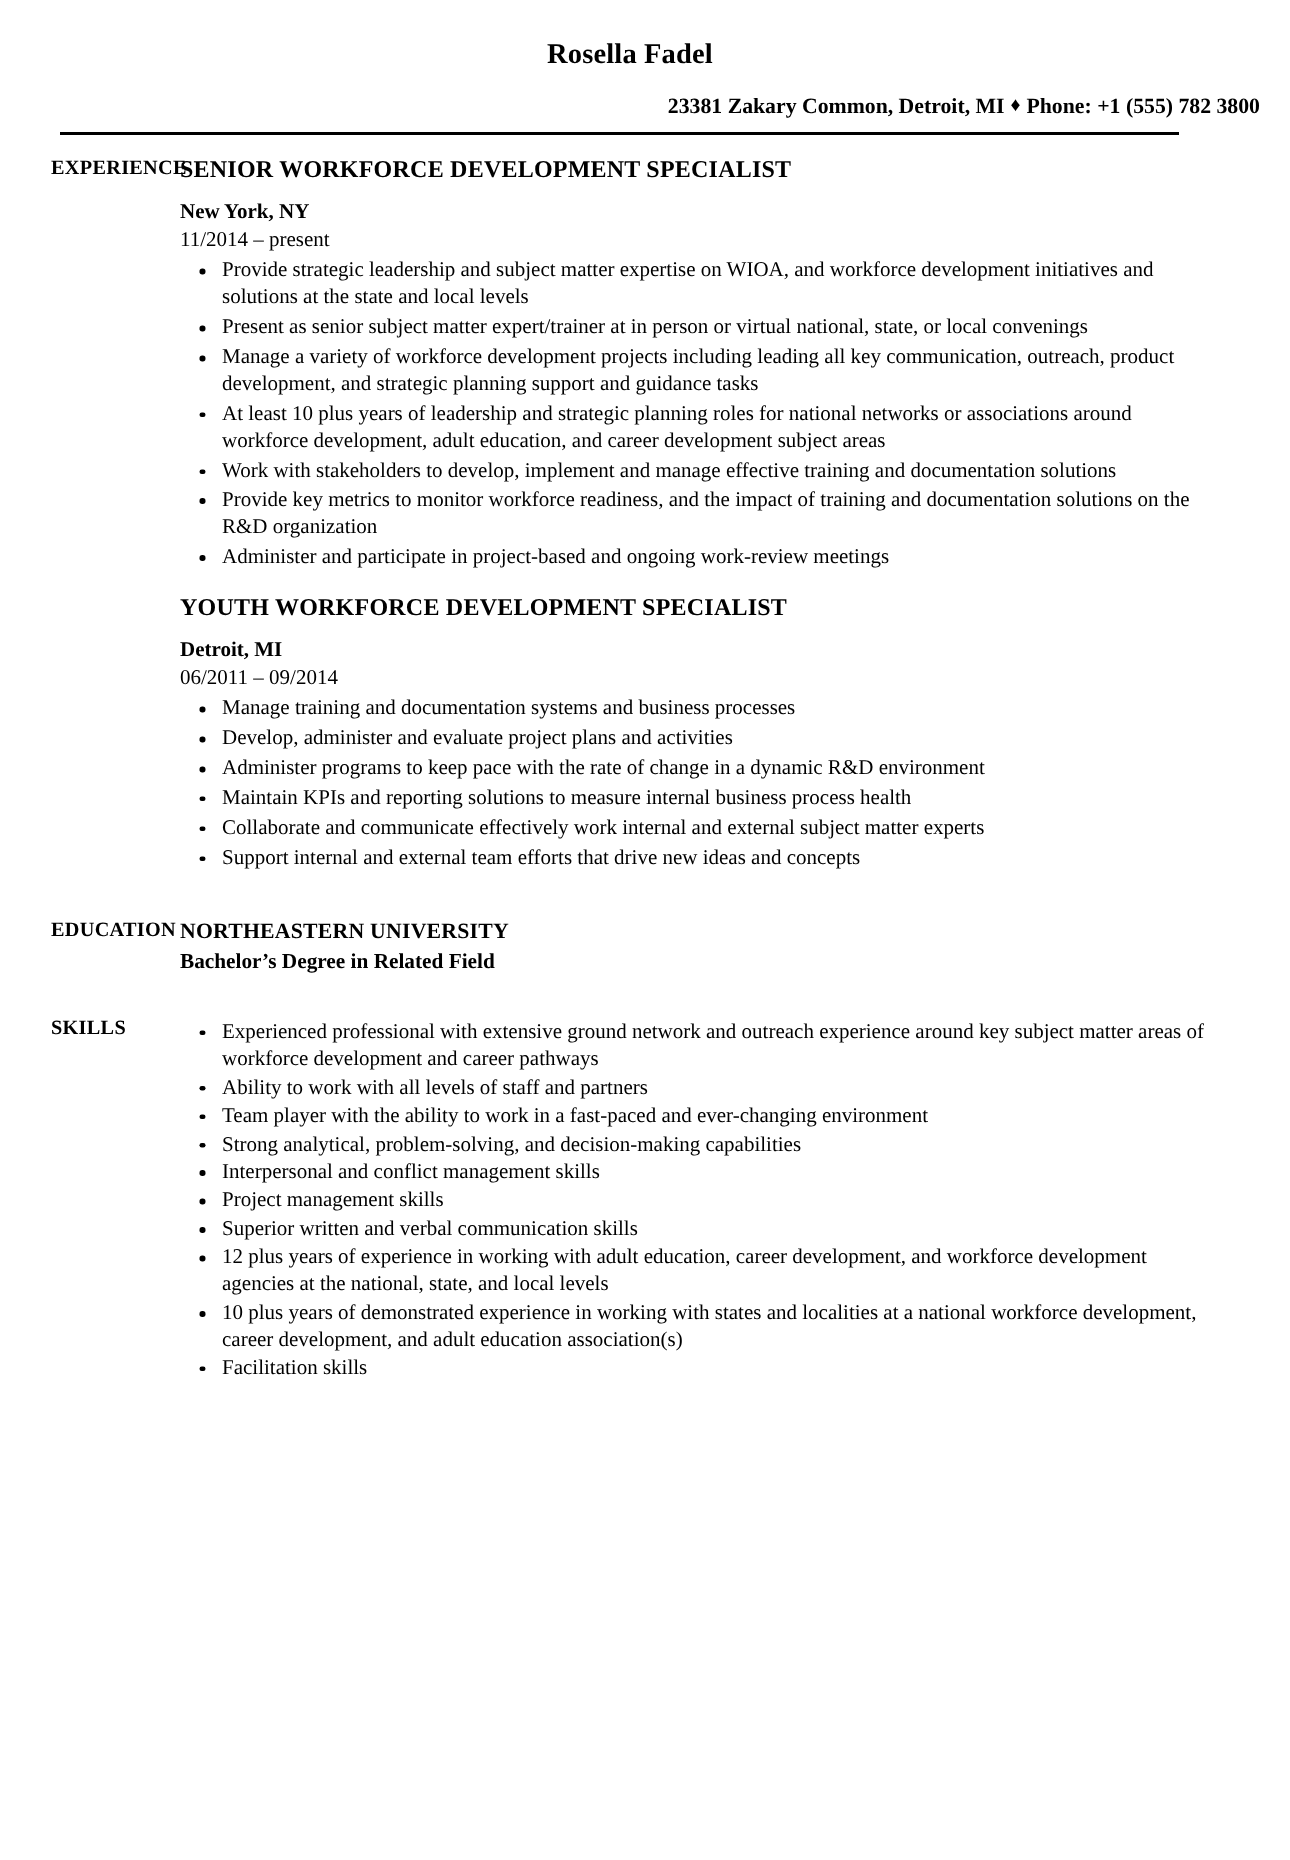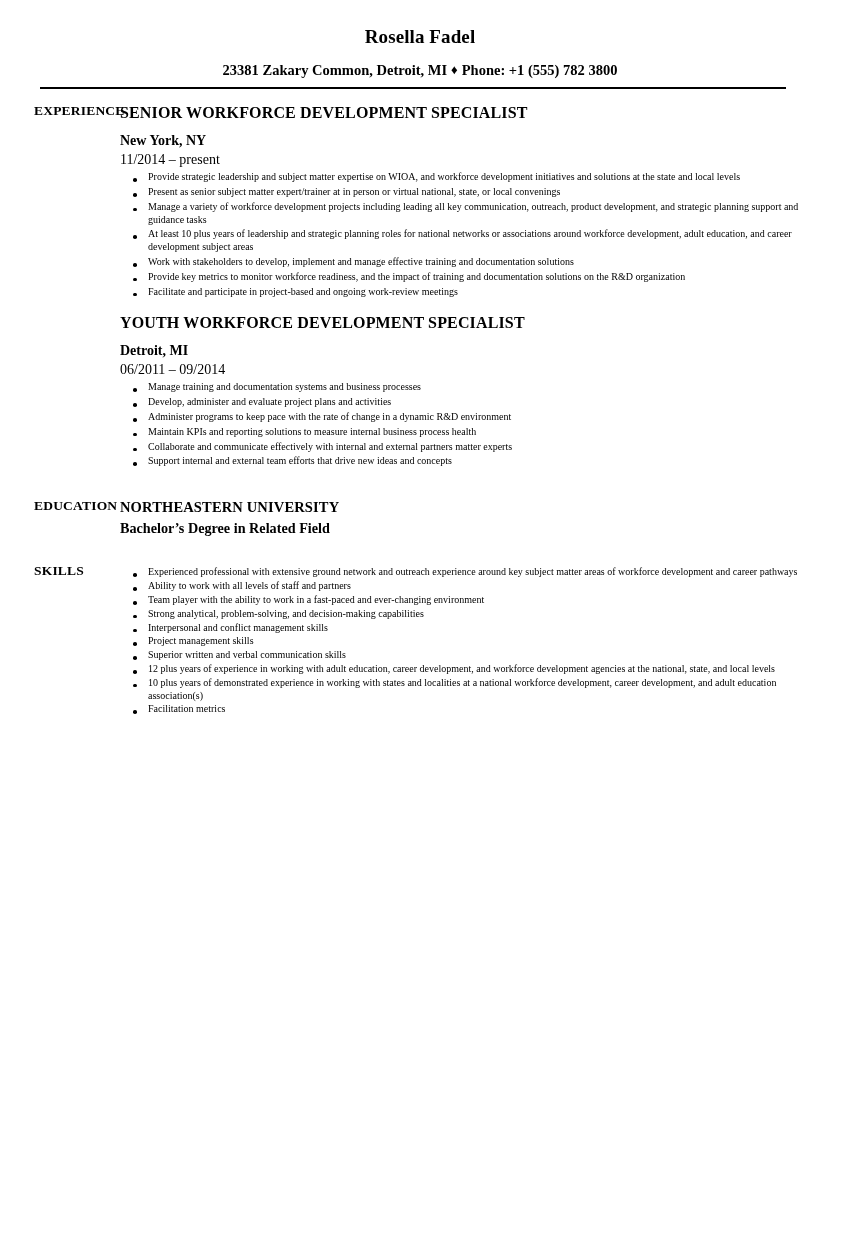--- a/index.html
+++ b/index.html
@@ -29,21 +29,21 @@
     padding-top: 26px;
   }
   .cand-name {
     text-align: center;
     font-size: 19px;
     font-weight: bold;
     letter-spacing: 0.1px;
     line-height: 1.2;
   }
   .contact-line {
-    text-align: center;
+    text-align: right;
     font-size: 14.5px;
     font-weight: bold;
     margin-top: 13px;
     line-height: 1.2;
   }
   .contact-sep {
     display: inline-block;
     padding: 0 4px;
     font-size: 13px;
     vertical-align: 1px;
@@ -103,21 +103,21 @@
 
   
   ul.bullets {
     list-style: none;
     margin: 3px 0 0 0;
     padding: 0;
   }
   ul.bullets > li {
     position: relative;
     padding-left: 28px;
-    font-size: 10px;
+    font-size: 14px;
     line-height: 1.28;
     margin-top: 2px;
   }
   ul.bullets > li::before {
     content: "";
     position: absolute;
     left: 13px;
     top: 7px;
     width: 3.6px;
     height: 3.6px;
@@ -165,34 +165,34 @@
         <div class="job-title">SENIOR WORKFORCE DEVELOPMENT SPECIALIST</div>
         <div class="job-location">New York, NY</div>
         <div class="job-dates">11/2014 – present</div>
         <ul class="bullets">
           <li>Provide strategic leadership and subject matter expertise on WIOA, and workforce development initiatives and solutions at the state and local levels</li>
           <li>Present as senior subject matter expert/trainer at in person or virtual national, state, or local convenings</li>
           <li>Manage a variety of workforce development projects including leading all key communication, outreach, product development, and strategic planning support and guidance tasks</li>
           <li>At least 10 plus years of leadership and strategic planning roles for national networks or associations around workforce development, adult education, and career development subject areas</li>
           <li>Work with stakeholders to develop, implement and manage effective training and documentation solutions</li>
           <li>Provide key metrics to monitor workforce readiness, and the impact of training and documentation solutions on the R&amp;D organization</li>
-          <li>Facilitate and participate in project-based and ongoing work-review meetings</li>
+          <li>Administer and participate in project-based and ongoing work-review meetings</li>
         </ul>
       </div>
 
       <div class="job">
         <div class="job-title">YOUTH WORKFORCE DEVELOPMENT SPECIALIST</div>
         <div class="job-location">Detroit, MI</div>
         <div class="job-dates">06/2011 – 09/2014</div>
         <ul class="bullets">
           <li>Manage training and documentation systems and business processes</li>
           <li>Develop, administer and evaluate project plans and activities</li>
           <li>Administer programs to keep pace with the rate of change in a dynamic R&amp;D environment</li>
           <li>Maintain KPIs and reporting solutions to measure internal business process health</li>
-          <li>Collaborate and communicate effectively with internal and external partners matter experts</li>
+          <li>Collaborate and communicate effectively work internal and external subject matter experts</li>
           <li>Support internal and external team efforts that drive new ideas and concepts</li>
         </ul>
       </div>
 
     </div>
   </div>
 
   <div class="section" id="education-section">
     <div class="section-label">EDUCATION</div>
 
@@ -211,18 +211,18 @@
       <ul class="bullets">
         <li>Experienced professional with extensive ground network and outreach experience around key subject matter areas of workforce development and career pathways</li>
         <li>Ability to work with all levels of staff and partners</li>
         <li>Team player with the ability to work in a fast-paced and ever-changing environment</li>
         <li>Strong analytical, problem-solving, and decision-making capabilities</li>
         <li>Interpersonal and conflict management skills</li>
         <li>Project management skills</li>
         <li>Superior written and verbal communication skills</li>
         <li>12 plus years of experience in working with adult education, career development, and workforce development agencies at the national, state, and local levels</li>
         <li>10 plus years of demonstrated experience in working with states and localities at a national workforce development, career development, and adult education association(s)</li>
-        <li>Facilitation metrics</li>
+        <li>Facilitation skills</li>
       </ul>
     </div>
   </div>
 
 </div>
 
 </body></html>

